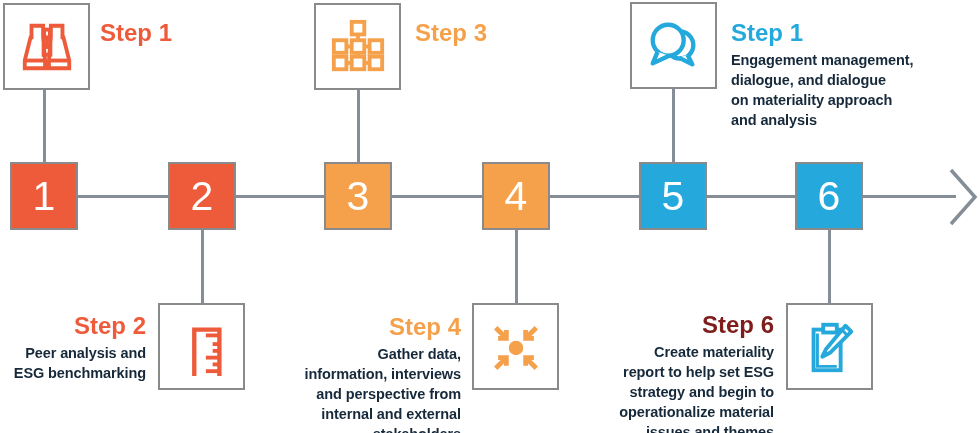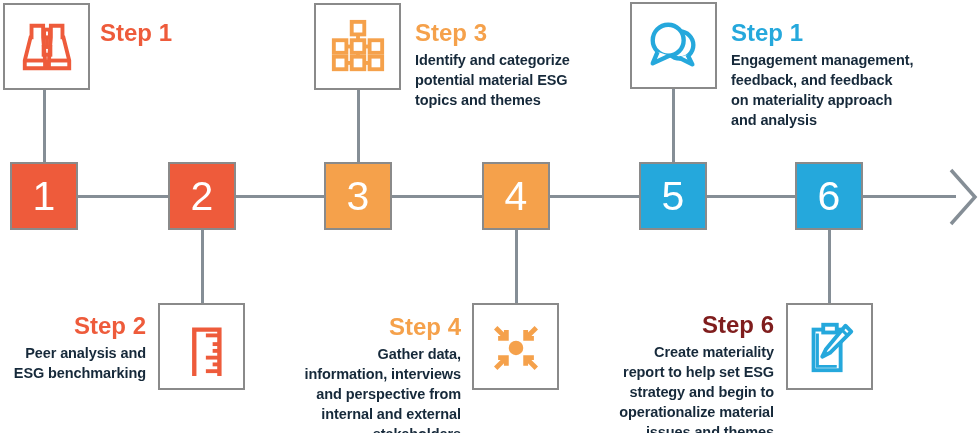--- a/index.html
+++ b/index.html
@@ -174,29 +174,26 @@
       </svg>
     </span>
   </div>
 
   <div class="tblock tb-top t1">
     <div class="step-heading" style="color: rgb(238, 91, 59);">Step 1</div>
   </div>
 
   <div class="tblock tb-top t3">
     <div class="step-heading" style="color: rgb(245, 161, 75);">Step 3</div>
-    <div class="step-body">Identify and categorize
-potential material ESG
-topics and themes</div>
   </div>
 
   <div class="tblock tb-top t5">
     <div class="step-heading" style="color: rgb(37, 168, 220);">Step 1</div>
     <div class="step-body">Engagement management,
-feedback, and feedback
+dialogue, and dialogue
 on materiality approach
 and analysis</div>
   </div>
 
   <div class="tblock tb-bottom t2">
     <div class="step-heading" style="color: rgb(238, 91, 59);">Step 2</div>
     <div class="step-body">Peer analysis and
 ESG benchmarking</div>
   </div>
 

